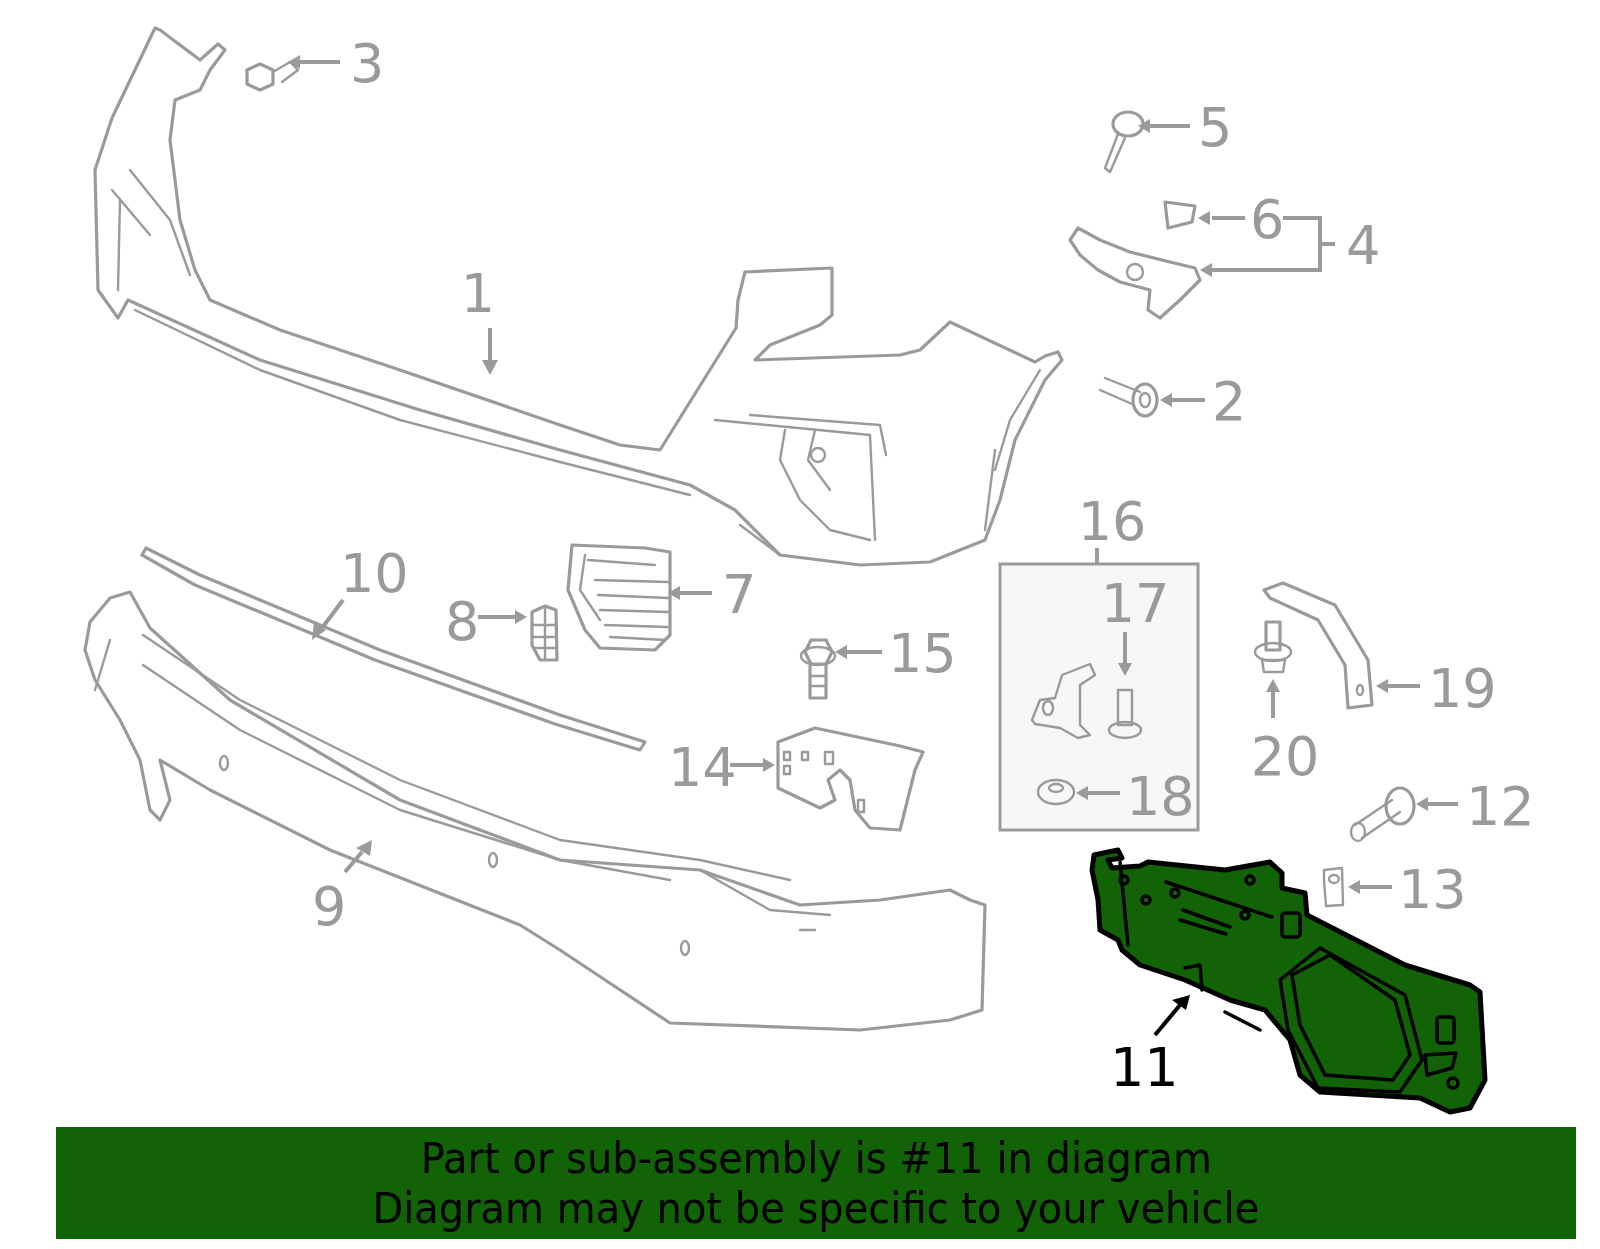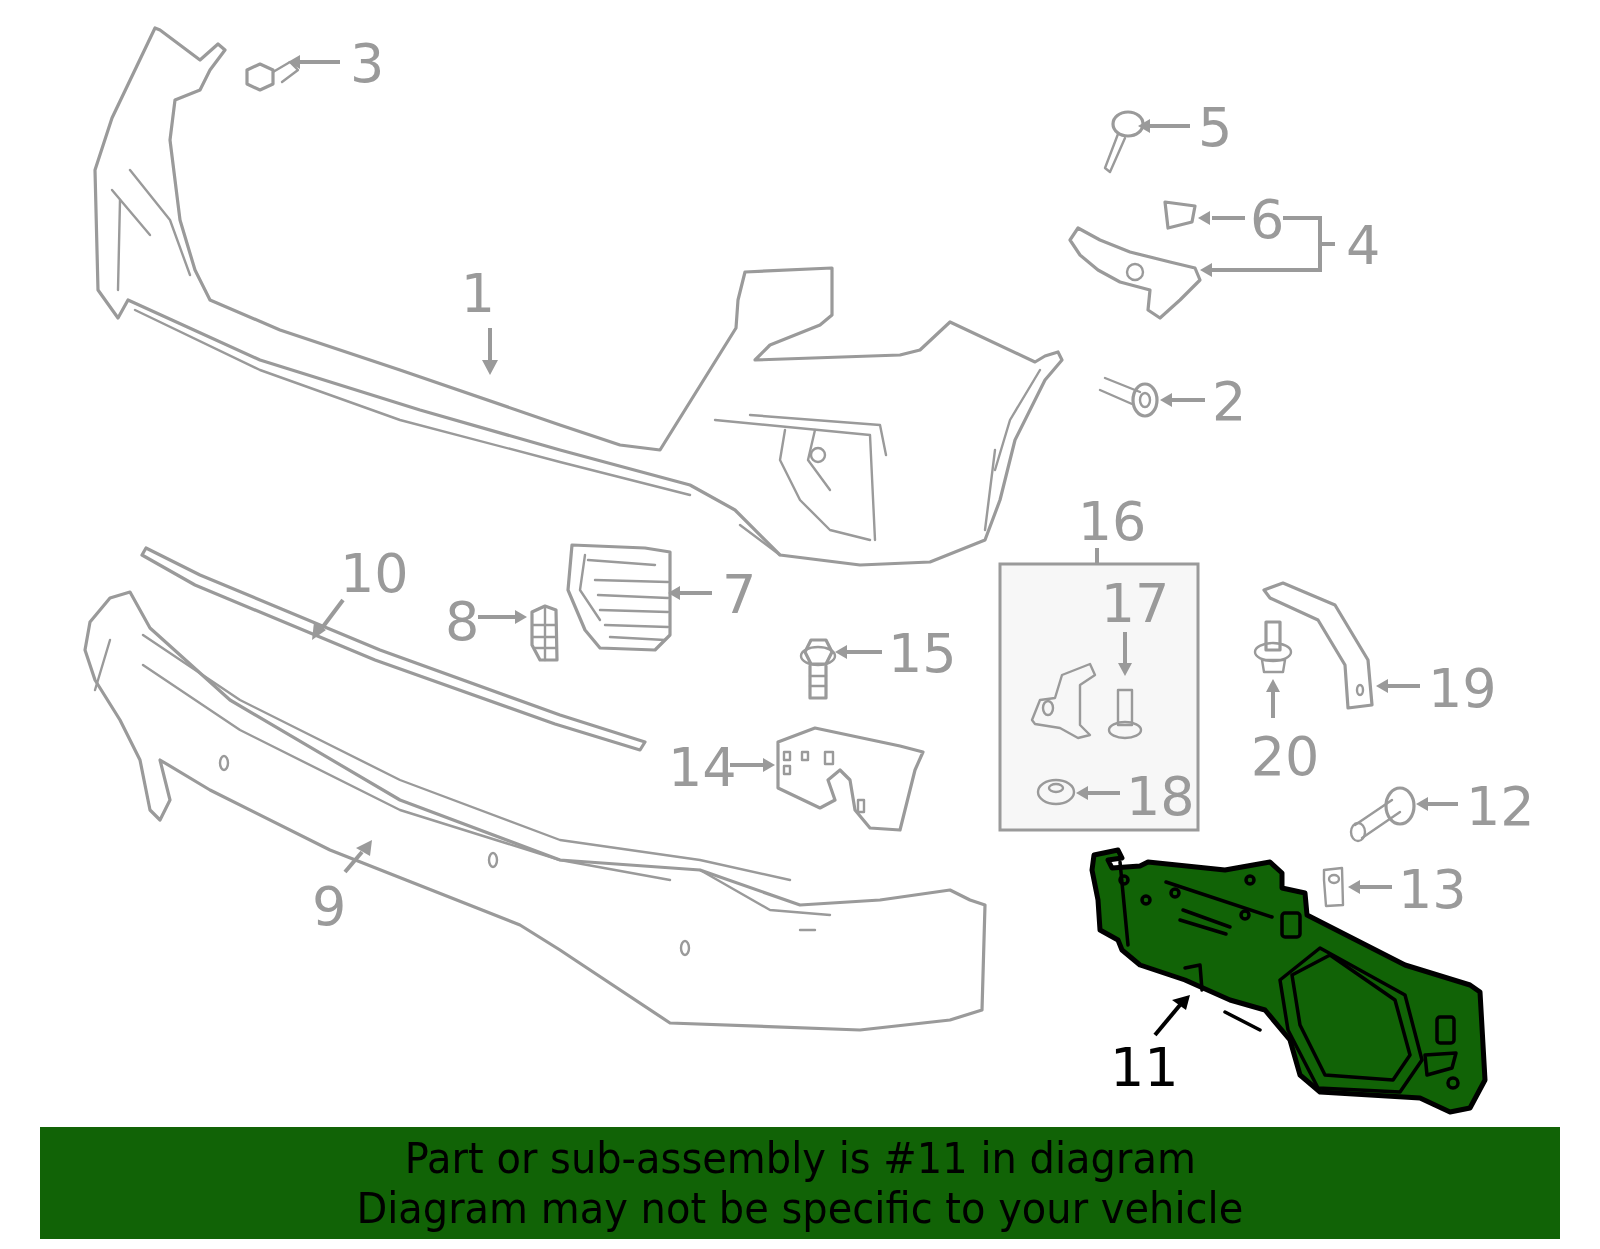--- a/index.html
+++ b/index.html
@@ -6,21 +6,21 @@
   body { width:1600px; height:1249px; position:relative; overflow:hidden; font-family:"DejaVu Sans", sans-serif; }
   #diagram { position:absolute; left:0; top:0; width:1600px; height:1249px; }
   .ln { fill:none; stroke:#9a9a9a; stroke-width:3.2; stroke-linejoin:round; stroke-linecap:round; }
   .ln2 { fill:none; stroke:#9a9a9a; stroke-width:2.4; stroke-linejoin:round; stroke-linecap:round; }
   .lbl { fill:#9a9a9a; font-family:"DejaVu Sans", sans-serif; font-size:54px; }
   .lbl-hl { fill:#000000; font-family:"DejaVu Sans", sans-serif; font-size:54px; }
   .arrow { stroke:#9a9a9a; stroke-width:4; fill:none; }
   .arrowhead { fill:#9a9a9a; }
   .hl { fill:#116306; stroke:#000; stroke-width:5; stroke-linejoin:round; }
   .hl-in { fill:none; stroke:#000; stroke-width:3.5; stroke-linecap:round; stroke-linejoin:round; }
-  #banner { position:absolute; left:40px; top:1127px; width:1520px; height:112px; background:#116306;
+  #banner { position:absolute; left:56px; top:1127px; width:1520px; height:112px; background:#116306;
             display:flex; flex-direction:column; align-items:center; justify-content:center; }
   #banner span { color:#000; font-family:"DejaVu Sans", sans-serif; font-size:43px; line-height:50px; letter-spacing:0; transform:scaleX(0.93); }
 </style>
 </head>
 <body>
 
 <svg id="diagram" viewBox="0 0 1600 1249" xmlns="http://www.w3.org/2000/svg">
 
   <g>
     <path class="ln" d="M155,28 L112,118 L95,170 L98,290 L118,318 L128,300 L260,360 L420,410 L560,450 L690,485 L735,510 L780,555 L860,565 L930,562 L985,540 L1000,500 L1015,440 L1045,380 L1062,360 L1058,352 L1045,356 L1035,362 L950,322 L920,350 L900,355 L755,360 L770,345 L820,325 L832,315 L832,268 L745,272 L738,300 L736,328 L660,450 L620,445 L560,425 L400,370 L280,330 L210,300 L195,270 L180,220 L170,140 L175,100 L200,90 L210,70 L225,50 L218,44 L200,60 L180,45 L160,30 Z"></path>

